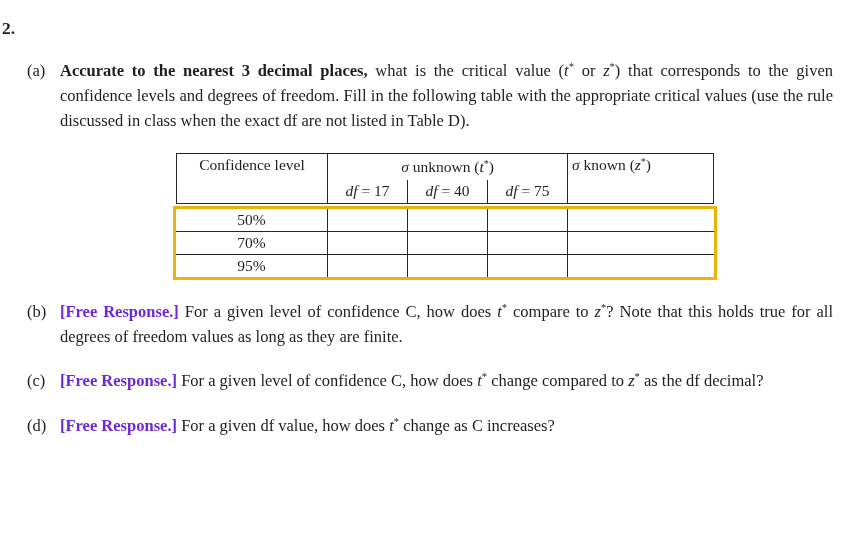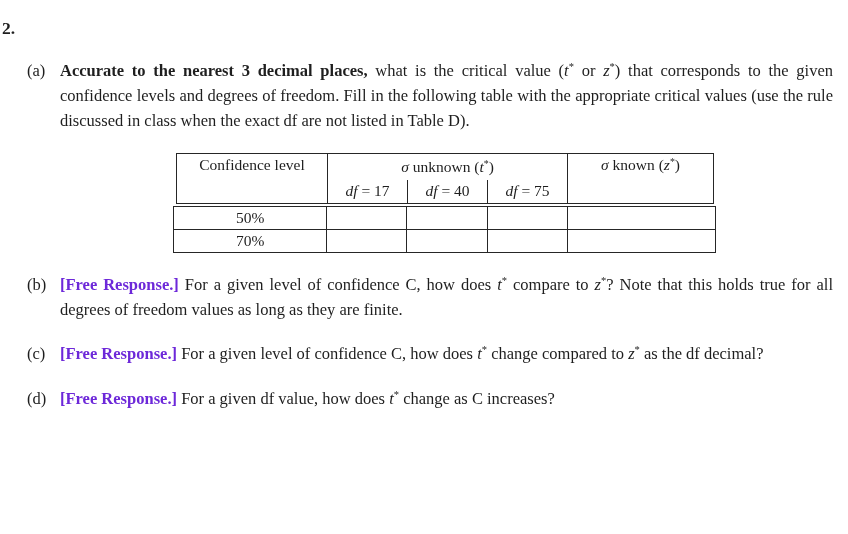--- a/index.html
+++ b/index.html
@@ -28,25 +28,25 @@
   .s-n{}
   .s-b{font-weight:bold;}
   .s-i{font-style:italic;}
   .s-sup{font-size:64%;vertical-align:0.55em;line-height:0;}
   .s-redb{color:#6d28d9;font-weight:bold;}
 
   
   .ttable{margin:20px 0 0 171px;width:543px;}
   table{border-collapse:collapse;table-layout:fixed;font-size:15.5px;}
   .thead-box{width:537px;margin-left:3px;border:1px solid #262626;}
-  .tbody-box{width:543px;margin-top:2px;border:1px solid #eab308;}
+  .tbody-box{width:543px;margin-top:2px;border:3px solid #eab308;}
   .thead-box td,.tbody-box td{padding:0 4px;overflow:hidden;white-space:nowrap;}
   td.conf-head{vertical-align:top;text-align:center;border-right:1px solid #262626;height:47px;padding-top:2px;}
   td.group-head{text-align:center;border-right:1px solid #262626;height:24px;}
-  td.known-head{vertical-align:top;text-align:center;padding-top:2px;}
+  td.known-head{vertical-align:top;padding-top:2px;}
   td.df-head{text-align:center;height:22px;}
   td.df-mid{border-left:1px solid #262626;border-right:1px solid #262626;}
   td.df-last{border-right:1px solid #262626;text-align:center;}
   .tbody-box td{border:1px solid #262626;height:22px;}
   td.pct-cell{text-align:center;}
 </style>
 </head>
 <body>
 
 <div class="page">
@@ -98,20 +98,27 @@
         <td></td>
         <td></td>
       </tr>
       <tr>
         <td class="pct-cell">70%</td>
         <td></td>
         <td></td>
         <td></td>
         <td></td>
       </tr>
+      <tr>
+        <td class="pct-cell">95%</td>
+        <td></td>
+        <td></td>
+        <td></td>
+        <td></td>
+      </tr>
     </tbody>
       </table>
   </div>
 
   <div class="item mt-b">
     <span class="item-label">(b)</span>
     <span class="item-body"><span class="s-redb">[Free Response.]</span><span class="s-n"> For a given level of confidence C, how does </span><span class="s-i">t</span><span class="s-sup">*</span><span class="s-n"> compare to </span><span class="s-i">z</span><span class="s-sup">*</span><span class="s-n">?  Note that this holds true for all degrees of freedom values as long as they are finite.</span></span>
   </div>
 
   <div class="item mt-c">

